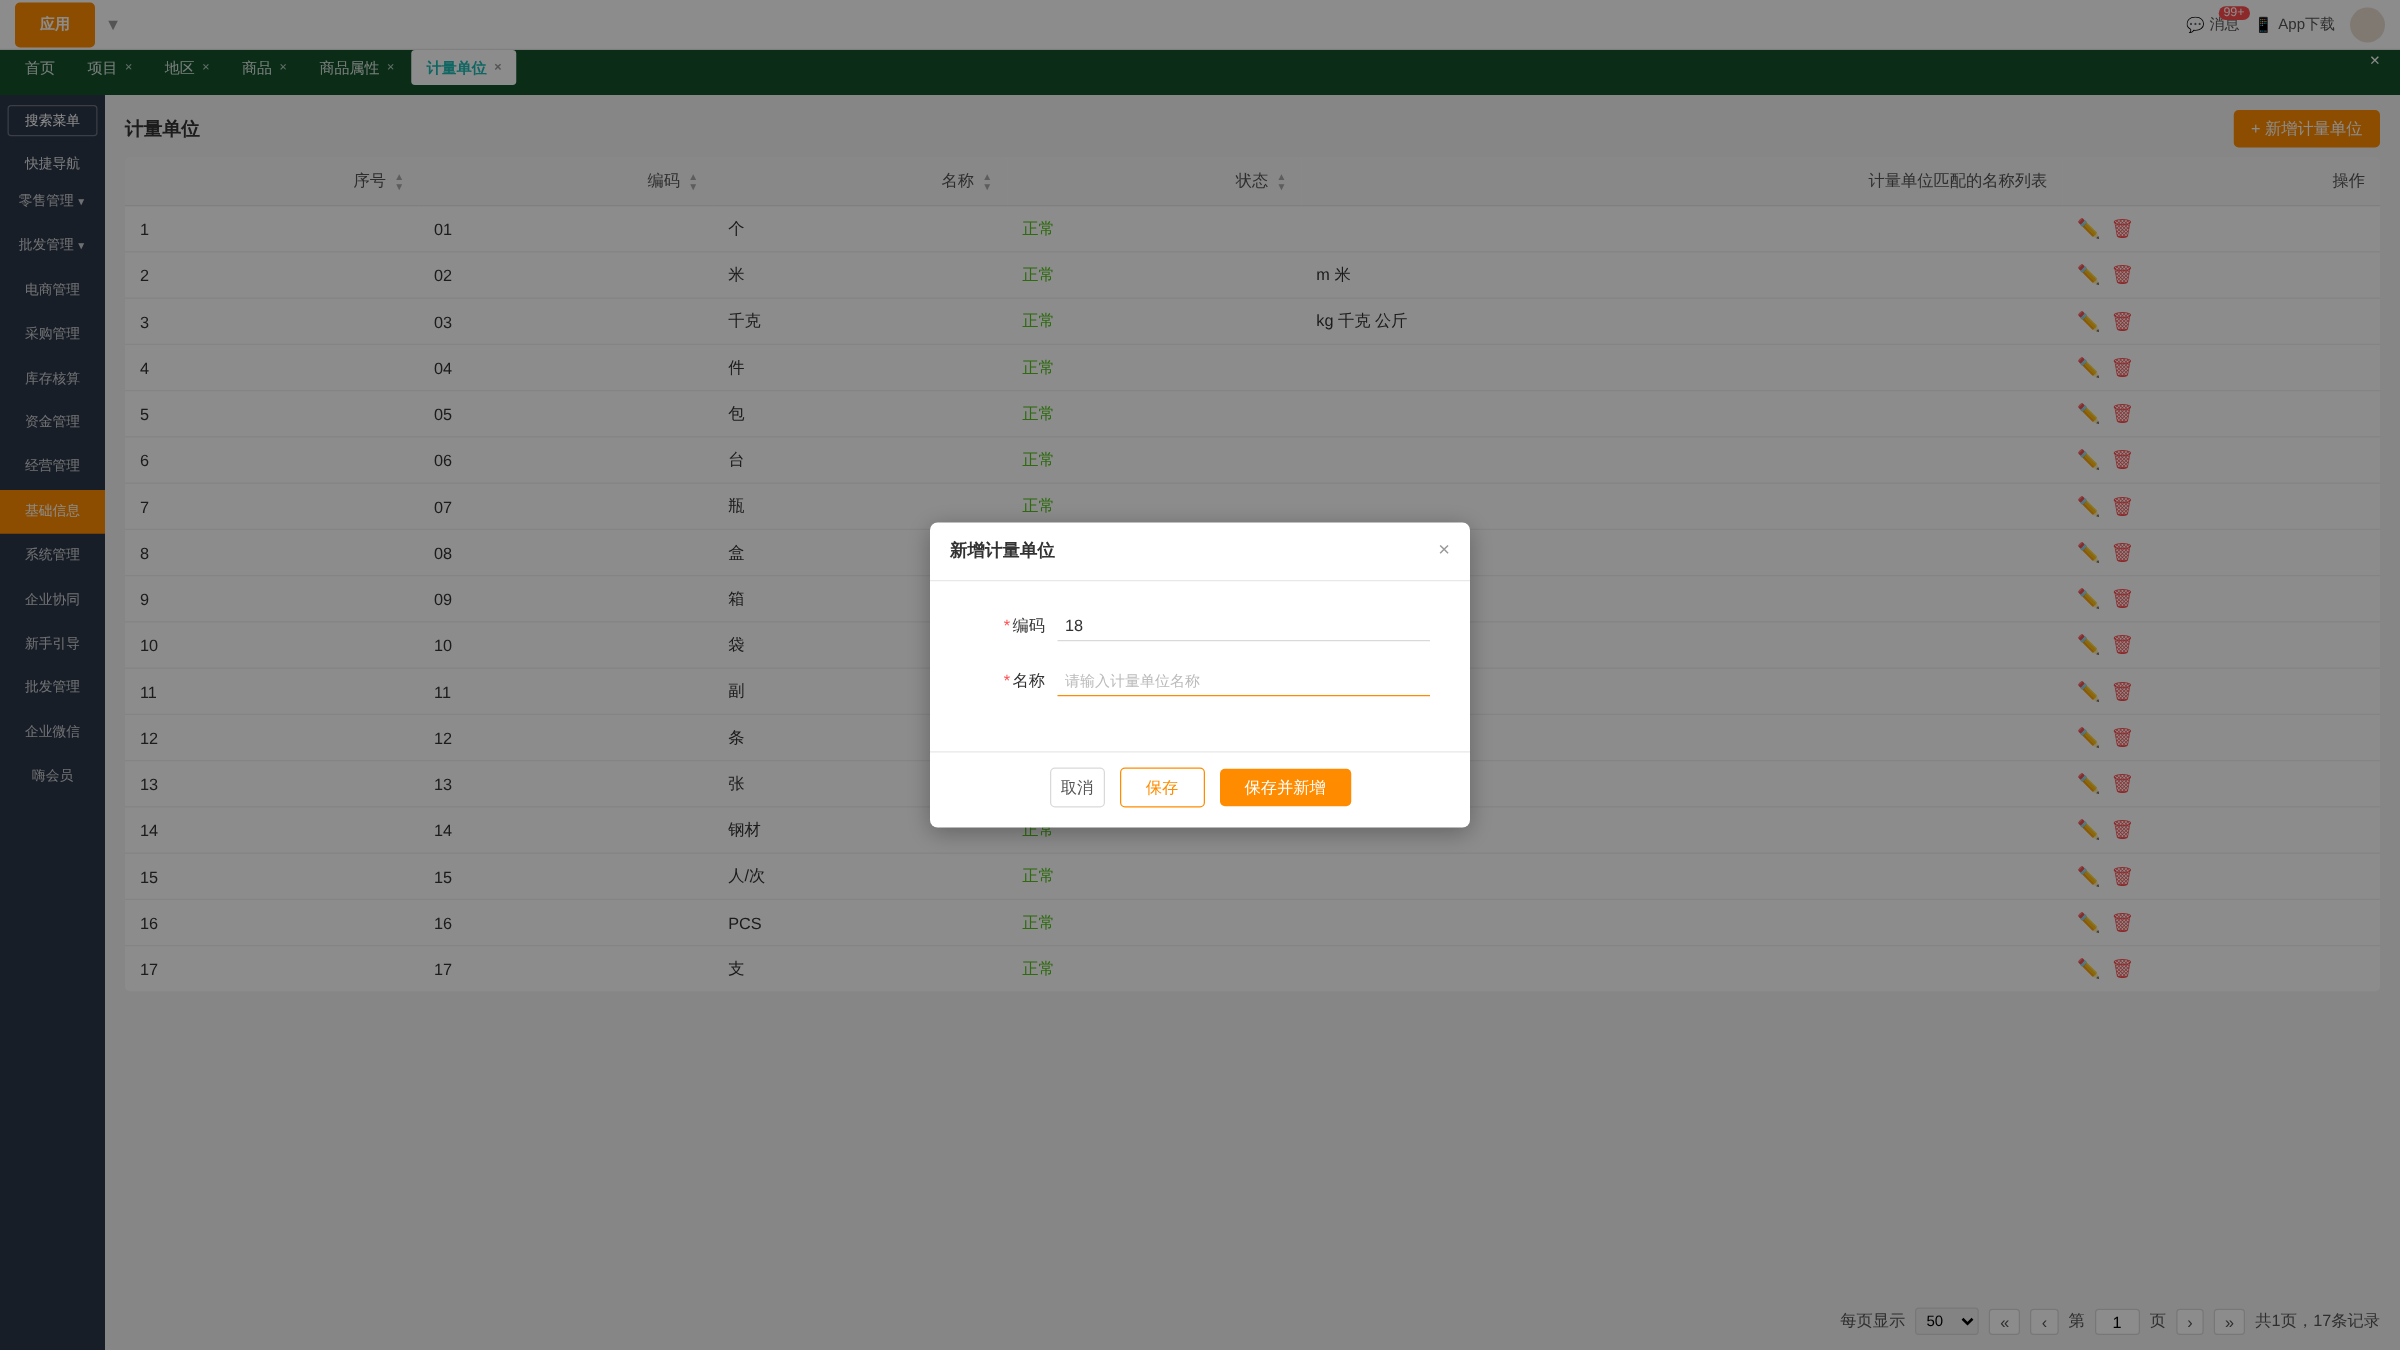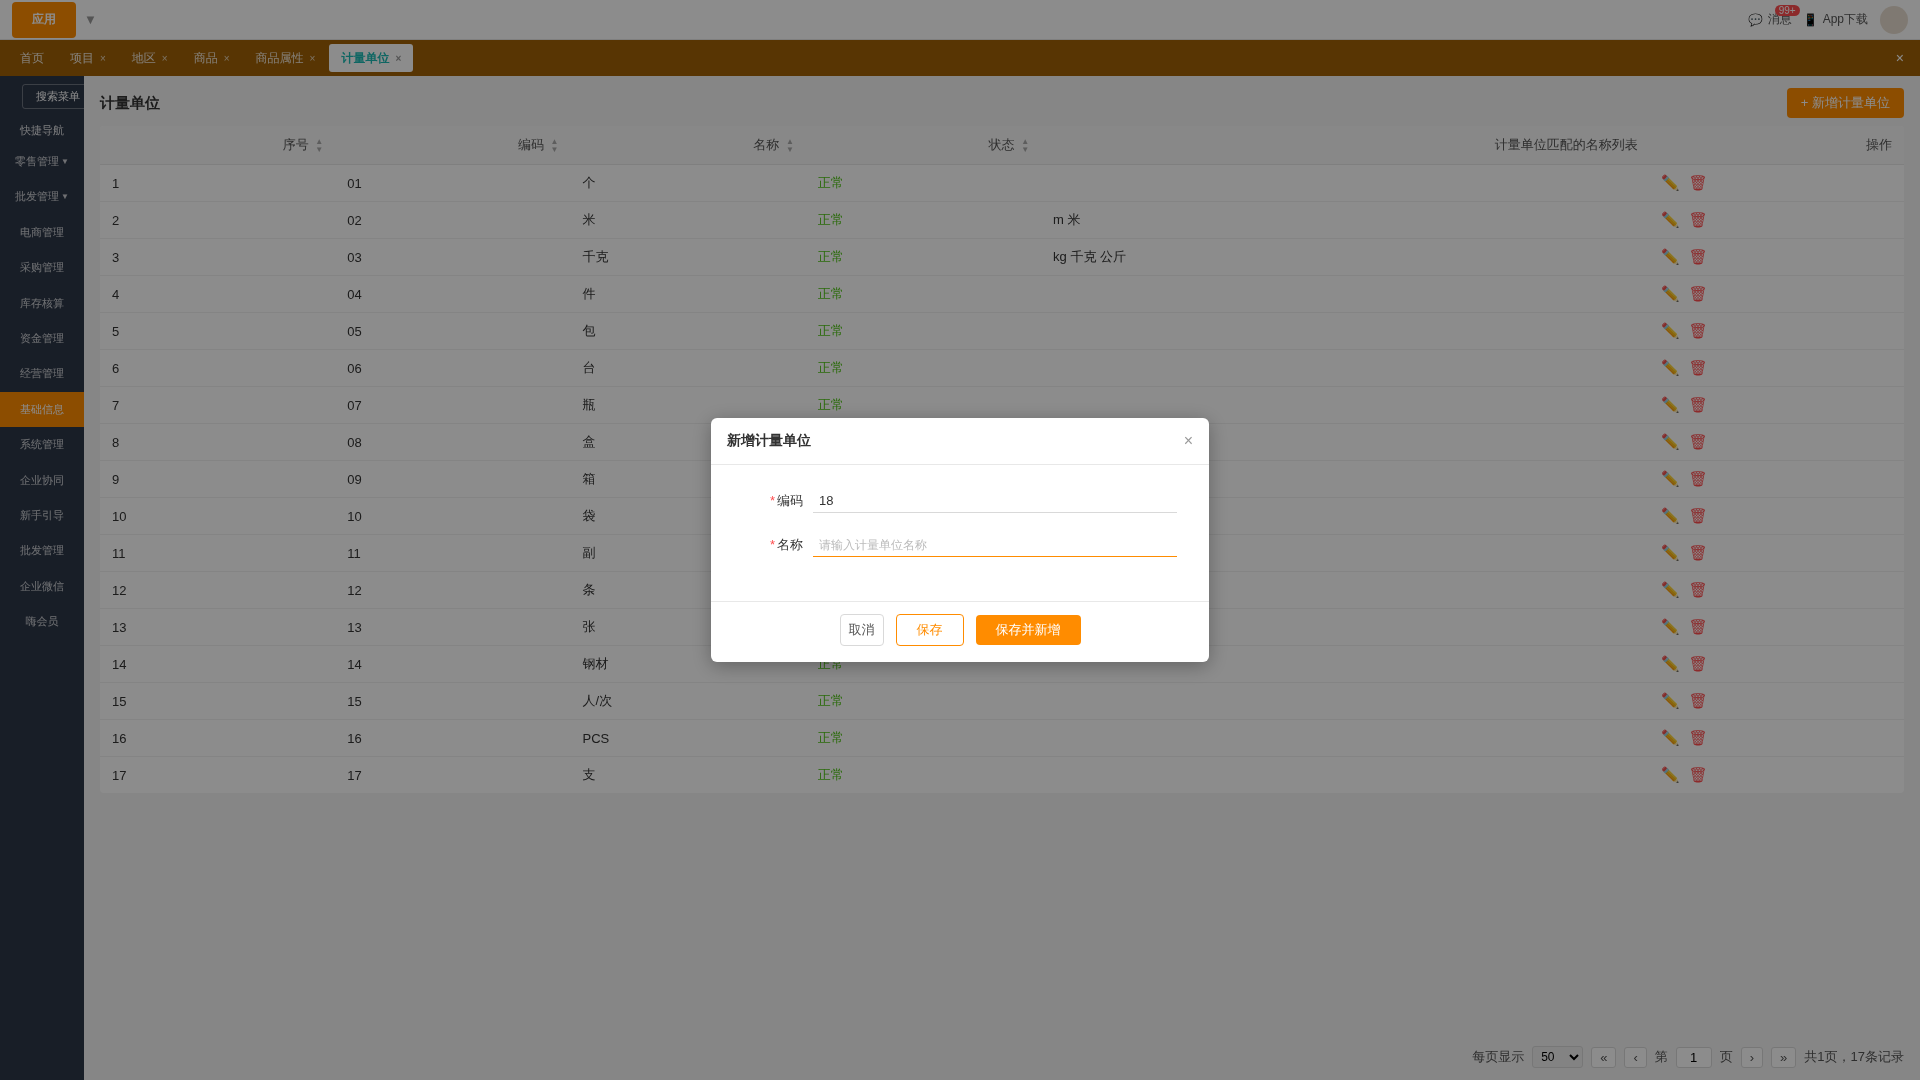--- a/index.html
+++ b/index.html
@@ -8,34 +8,34 @@
     
     .topbar { height: 40px; background: #fff; display: flex; align-items: center; padding: 0 12px; border-bottom: 1px solid #e8e8e8; justify-content: space-between; }
     .topbar-left { display: flex; align-items: center; gap: 8px; }
     .logo-box { width: 64px; height: 36px; background: #ff8c00; border-radius: 4px; display: flex; align-items: center; justify-content: center; color: #fff; font-size: 12px; font-weight: bold; }
     .topbar-right { display: flex; align-items: center; gap: 12px; }
     .badge-btn { position: relative; display: flex; align-items: center; gap: 4px; font-size: 12px; color: #555; cursor: pointer; }
     .badge { background: #ff4d4f; color: #fff; border-radius: 10px; padding: 0 4px; font-size: 10px; position: absolute; top: -6px; right: -8px; }
     .avatar-box { width: 28px; height: 28px; background: #e8ddd0; border-radius: 50%; }
 
     
-    .tabbar { height: 36px; background: #a16207; display: flex; align-items: center; padding: 16px 8px; gap: 2px; }
+    .tabbar { height: 36px; background: #14532d; display: flex; padding: 0 8px; gap: 2px; }
     .tab-item { height: 28px; padding: 0 12px; display: flex; align-items: center; gap: 4px; border-radius: 3px; cursor: pointer; font-size: 12px; color: rgba(255,255,255,0.85); background: transparent; }
     .tab-item.active { background: #fff; color: #1cbbb4; font-weight: bold; }
     .tab-close { font-size: 10px; color: rgba(255,255,255,0.7); margin-left: 2px; cursor: pointer; }
     .tab-item.active .tab-close { color: #999; }
     .tab-x { margin-left: auto; color: #fff; cursor: pointer; padding: 0 8px; font-size: 14px; }
 
     
     .main-layout { display: flex; flex: 1; overflow: hidden; }
 
     
     .sidebar { width: 84px; background: #2d3748; display: flex; flex-direction: column; overflow-y: auto; }
     .sidebar-search { padding: 8px 6px; }
-    .sidebar-search-btn { width: 100%; background: transparent; border: 1px solid rgba(255,255,255,0.3); color: #fff; border-radius: 3px; padding: 4px 0; font-size: 11px; cursor: pointer; text-align: center; margin-left: 16px; }
+    .sidebar-search-btn { width: 100%; background: transparent; border: 1px solid rgba(255,255,255,0.3); color: #fff; border-radius: 3px; padding: 4px 0; font-size: 11px; cursor: pointer; text-align: center; }
     .sidebar-nav-btn { padding: 6px 4px; color: rgba(255,255,255,0.85); font-size: 11px; text-align: center; cursor: pointer; }
     .sidebar-item { padding: 10px 4px; color: rgba(255,255,255,0.75); font-size: 11px; text-align: center; cursor: pointer; line-height: 1.4; }
     .sidebar-item.active { background: #ff8c00; color: #fff; }
     .sidebar-item-with-arrow { display: flex; align-items: center; justify-content: center; gap: 2px; text-align: center; }
     .arrow-down { font-size: 8px; }
 
     
     .content { flex: 1; display: flex; flex-direction: column; overflow: hidden; background: #f5f5f5; }
     .content-header { padding: 12px 16px 8px; display: flex; align-items: center; justify-content: space-between; }
     .page-title { font-size: 15px; font-weight: bold; color: #333; }
@@ -56,21 +56,21 @@
 
     
     .pagination { padding: 12px 16px; display: flex; align-items: center; justify-content: flex-end; gap: 8px; font-size: 13px; color: #555; }
     .page-select { border: 1px solid #d9d9d9; border-radius: 3px; padding: 2px 4px; font-size: 12px; }
     .page-btn { border: 1px solid #d9d9d9; background: #fff; border-radius: 3px; padding: 2px 8px; cursor: pointer; font-size: 13px; color: #555; }
     .page-btn:disabled { color: #ccc; cursor: default; }
     .page-input { border: 1px solid #d9d9d9; border-radius: 3px; width: 36px; text-align: center; padding: 2px 4px; font-size: 13px; }
 
     
     .overlay { position: fixed; top: 0; left: 0; width: 100%; height: 100%; background: rgba(0,0,0,0.45); z-index: 1000; display: flex; align-items: center; justify-content: center; }
-    .modal { background: #fff; border-radius: 6px; width: 498px; box-shadow: 0 4px 20px rgba(0,0,0,0.3); overflow: hidden; }
+    .modal { background: #fff; border-radius: 6px; width: 432px; box-shadow: 0 4px 20px rgba(0,0,0,0.3); overflow: hidden; }
     .modal-header { padding: 14px 16px; border-bottom: 1px solid #e8e8e8; display: flex; align-items: center; justify-content: space-between; }
     .modal-title { font-size: 14px; font-weight: bold; color: #333; }
     .modal-close { cursor: pointer; color: #999; font-size: 16px; }
     .modal-body { padding: 24px 32px; }
     .form-row { display: flex; align-items: center; margin-bottom: 20px; }
     .form-label { width: 60px; text-align: right; margin-right: 10px; font-size: 13px; color: #333; }
     .required { color: #ff4d4f; margin-right: 2px; }
     .form-input { flex: 1; border: none; border-bottom: 1px solid #d9d9d9; padding: 4px 6px; font-size: 13px; outline: none; color: #333; }
     .form-input.active-border { border-bottom-color: #ff8c00; }
     .form-input::placeholder { color: #bbb; font-size: 12px; }

